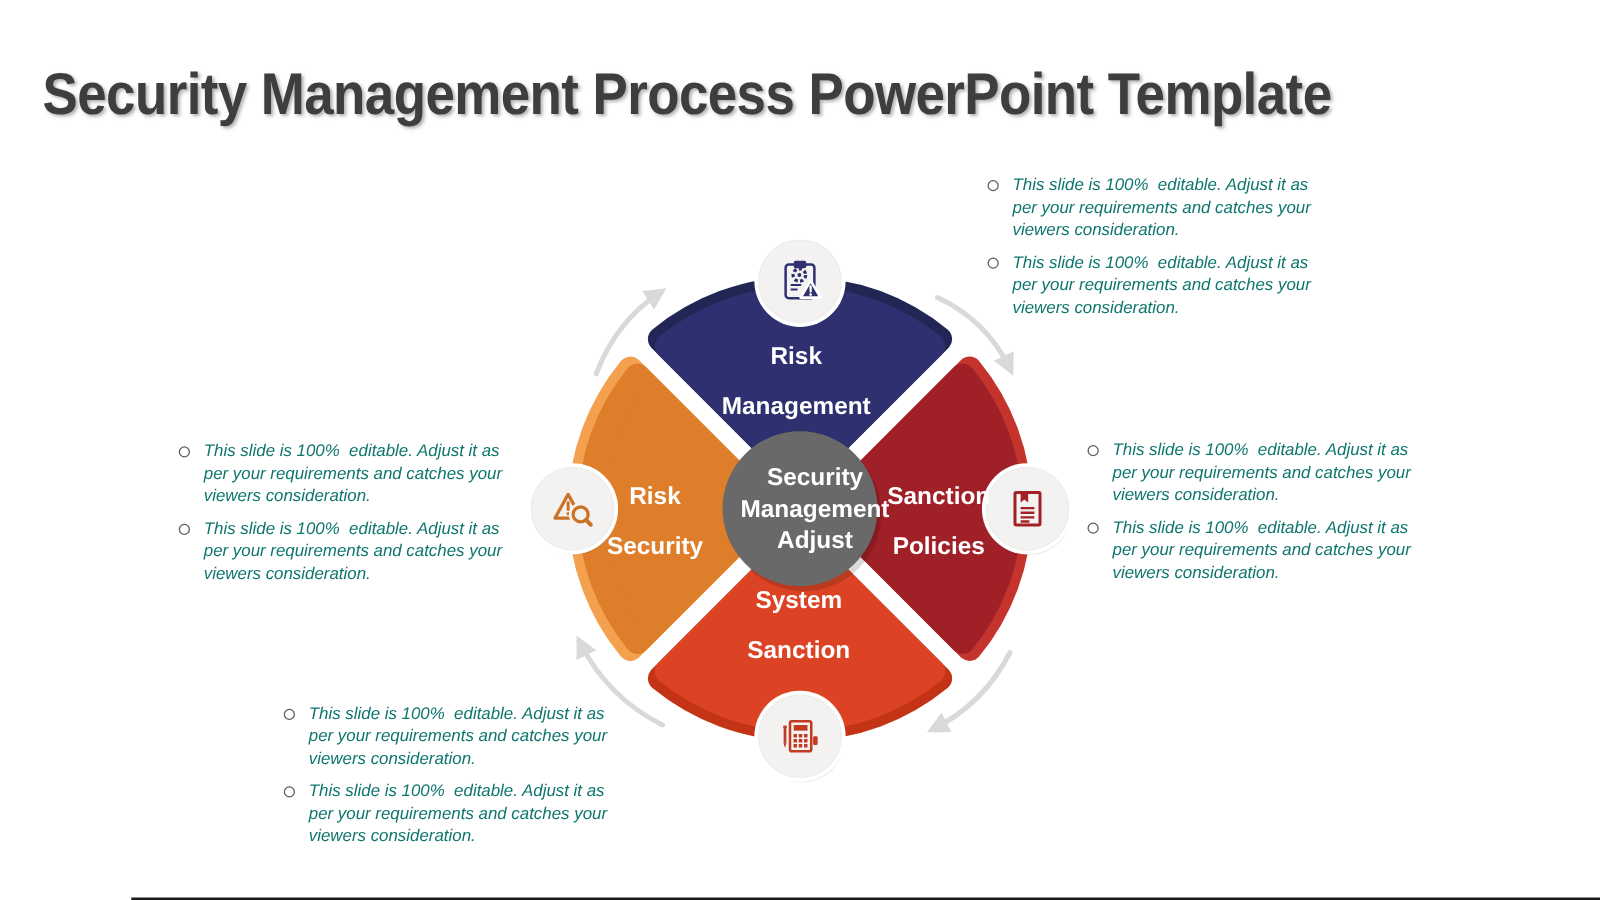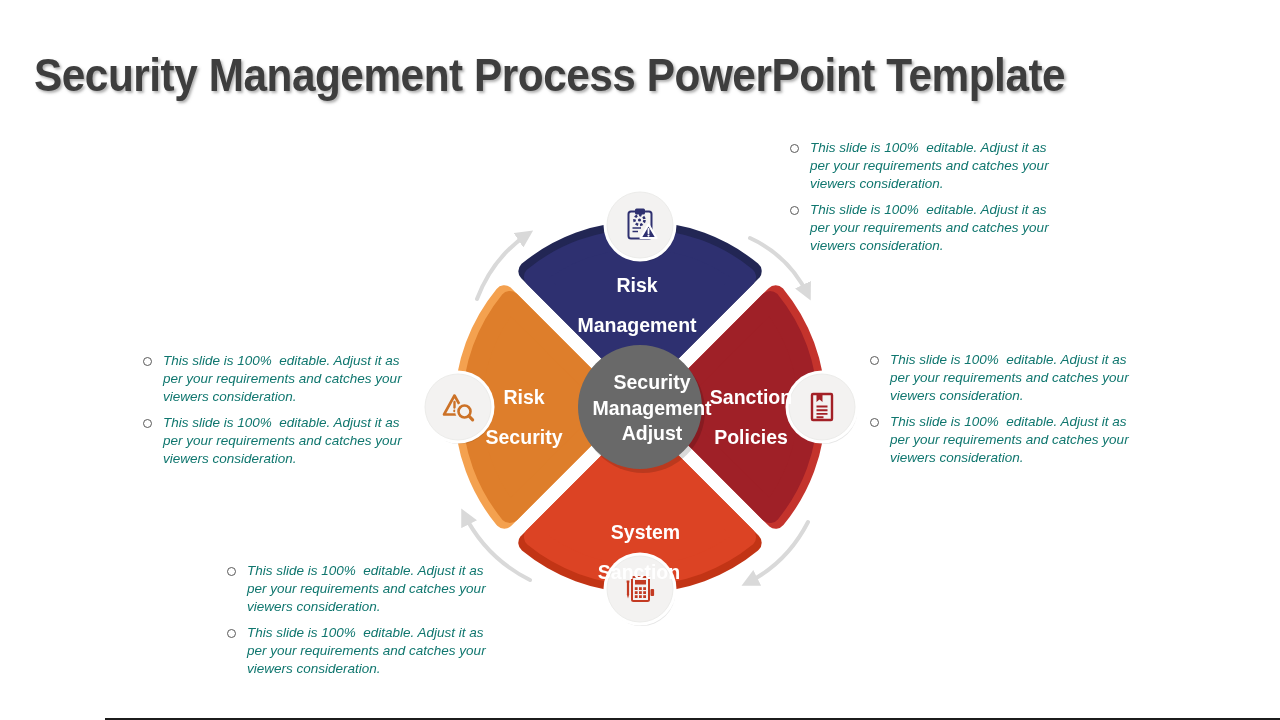--- a/index.html
+++ b/index.html
@@ -154,21 +154,21 @@
   </svg>
 
   <div class="petal-label" style="left:637px;top:297px;">
     <div>Risk</div>
     <div>Management</div>
   </div>
   <div class="petal-label" style="left:751px;top:409px;">
     <div>Sanction</div>
     <div>Policies</div>
   </div>
-  <div class="petal-label" style="left:639px;top:544px;text-align:right;">
+  <div class="petal-label" style="left:639px;top:492px;">
     <div>System</div>
     <div>Sanction</div>
   </div>
   <div class="petal-label" style="left:524px;top:409px;">
     <div>Risk</div>
     <div>Security</div>
   </div>
 
   <div class="center-label" style="left:640px;top:408px;margin-left:12px;">
     <div>Security</div>

